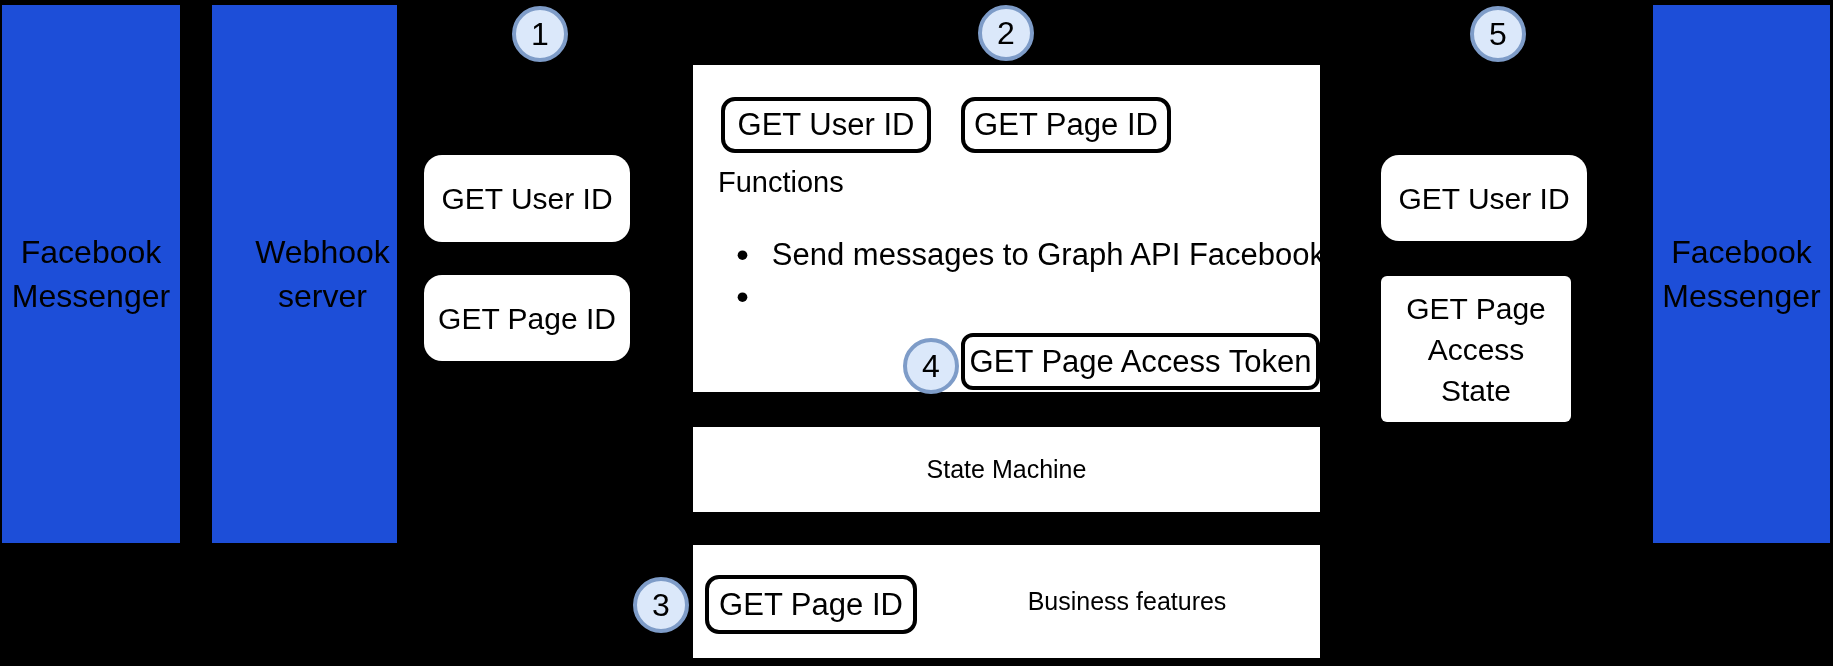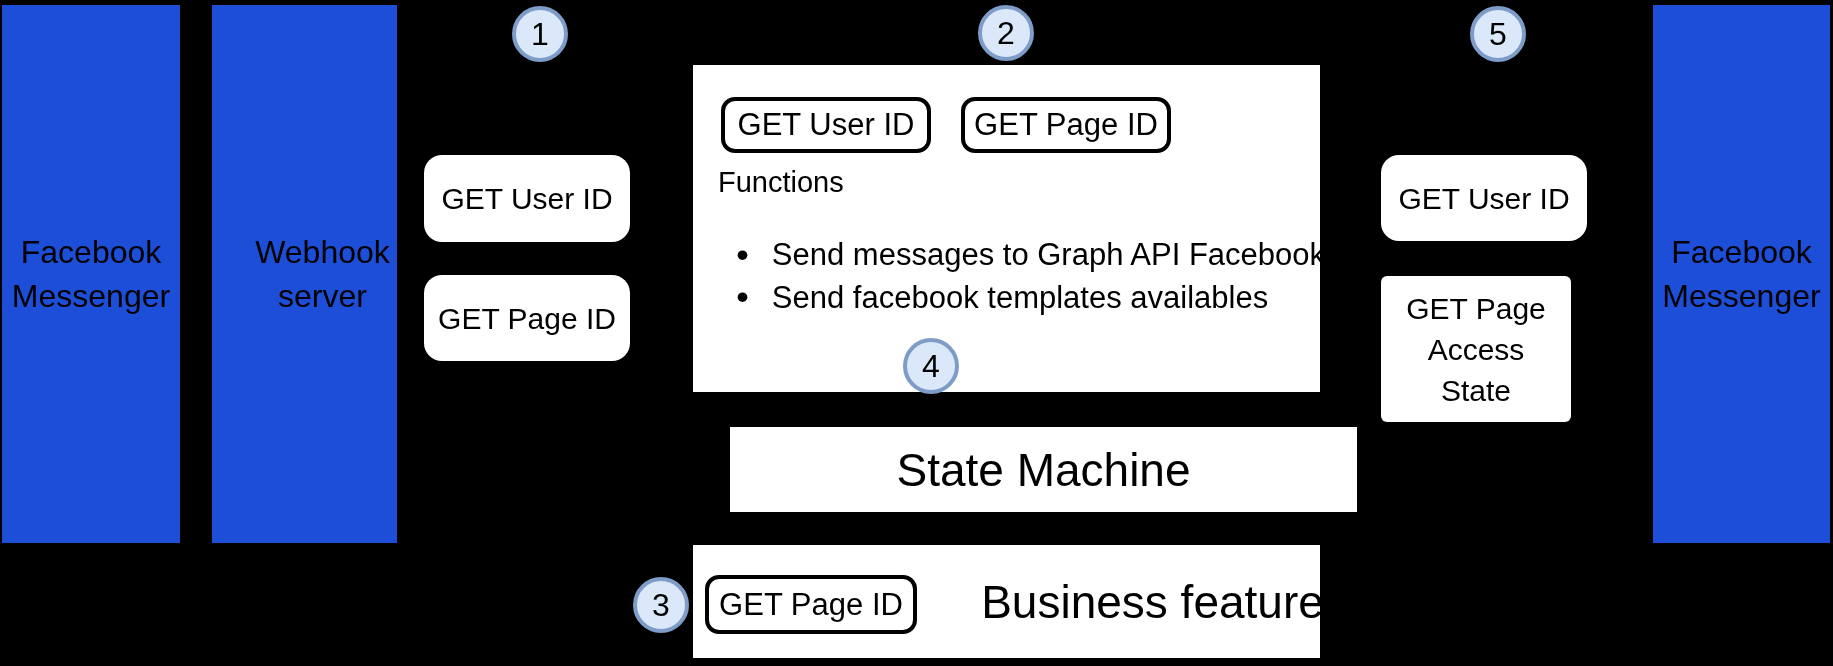--- a/index.html
+++ b/index.html
@@ -94,23 +94,22 @@
   }
   .bullet-dot {
     font-size: 31px;
     margin-right: 24px;
     transform: scale(1.15);
   }
   .center-label {
     display: flex;
     align-items: center;
     justify-content: center;
-    font-size: 46px;
+    font-size: 25px;
     white-space: nowrap;
-    margin-left: 37px;
   }
   .line { display: block; }
 </style>
 </head>
 <body>
 
 <div class="canvas">
 
   <div class="col" style="left:2px; top:5px; width:178px; height:538px;">
     <span class="line">Facebook</span>
@@ -156,23 +155,25 @@
     </div>
 
     <div class="panel-title">Functions</div>
 
     <div class="bullet-row" style="top:168px;">
       <span class="bullet-dot">•</span>
       <span>Send messages to Graph API Facebook</span>
     </div>
     <div class="bullet-row" style="top:211px;">
       <span class="bullet-dot">•</span>
-      <span>Send facebook templates availables</span>
-    </div>
-
+    </div>
+
+    <div class="btn" style="left:268px; top:268px; width:359px; height:57px; border-radius:12px; z-index:3;">
+      <span>GET Page Access Token</span>
+    </div>
   </div>
 
   <div class="panel center-label" style="left:693px; top:427px; width:627px; height:85px;">
     <span>State Machine</span>
   </div>
 
   <div class="panel" style="left:693px; top:545px; width:627px; height:113px;">
     <div class="btn" style="left:12px; top:30px; width:212px; height:59px;">
       <span>GET Page ID</span>
     </div>

